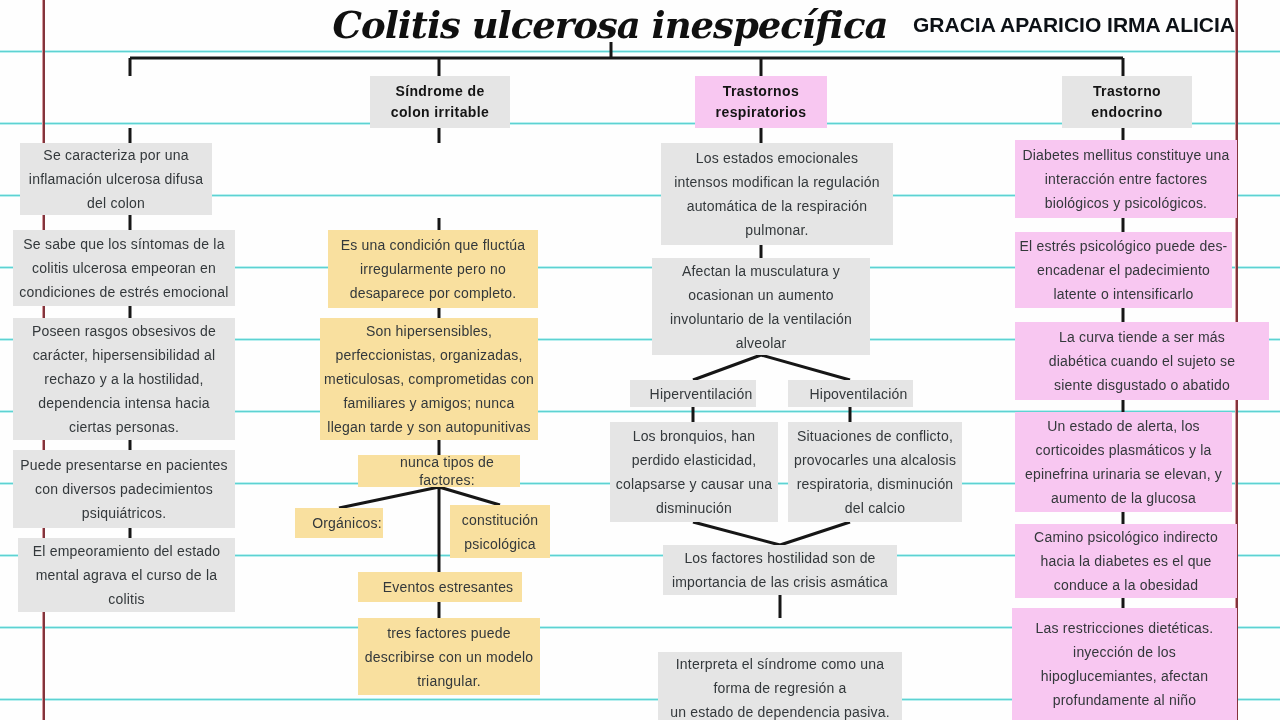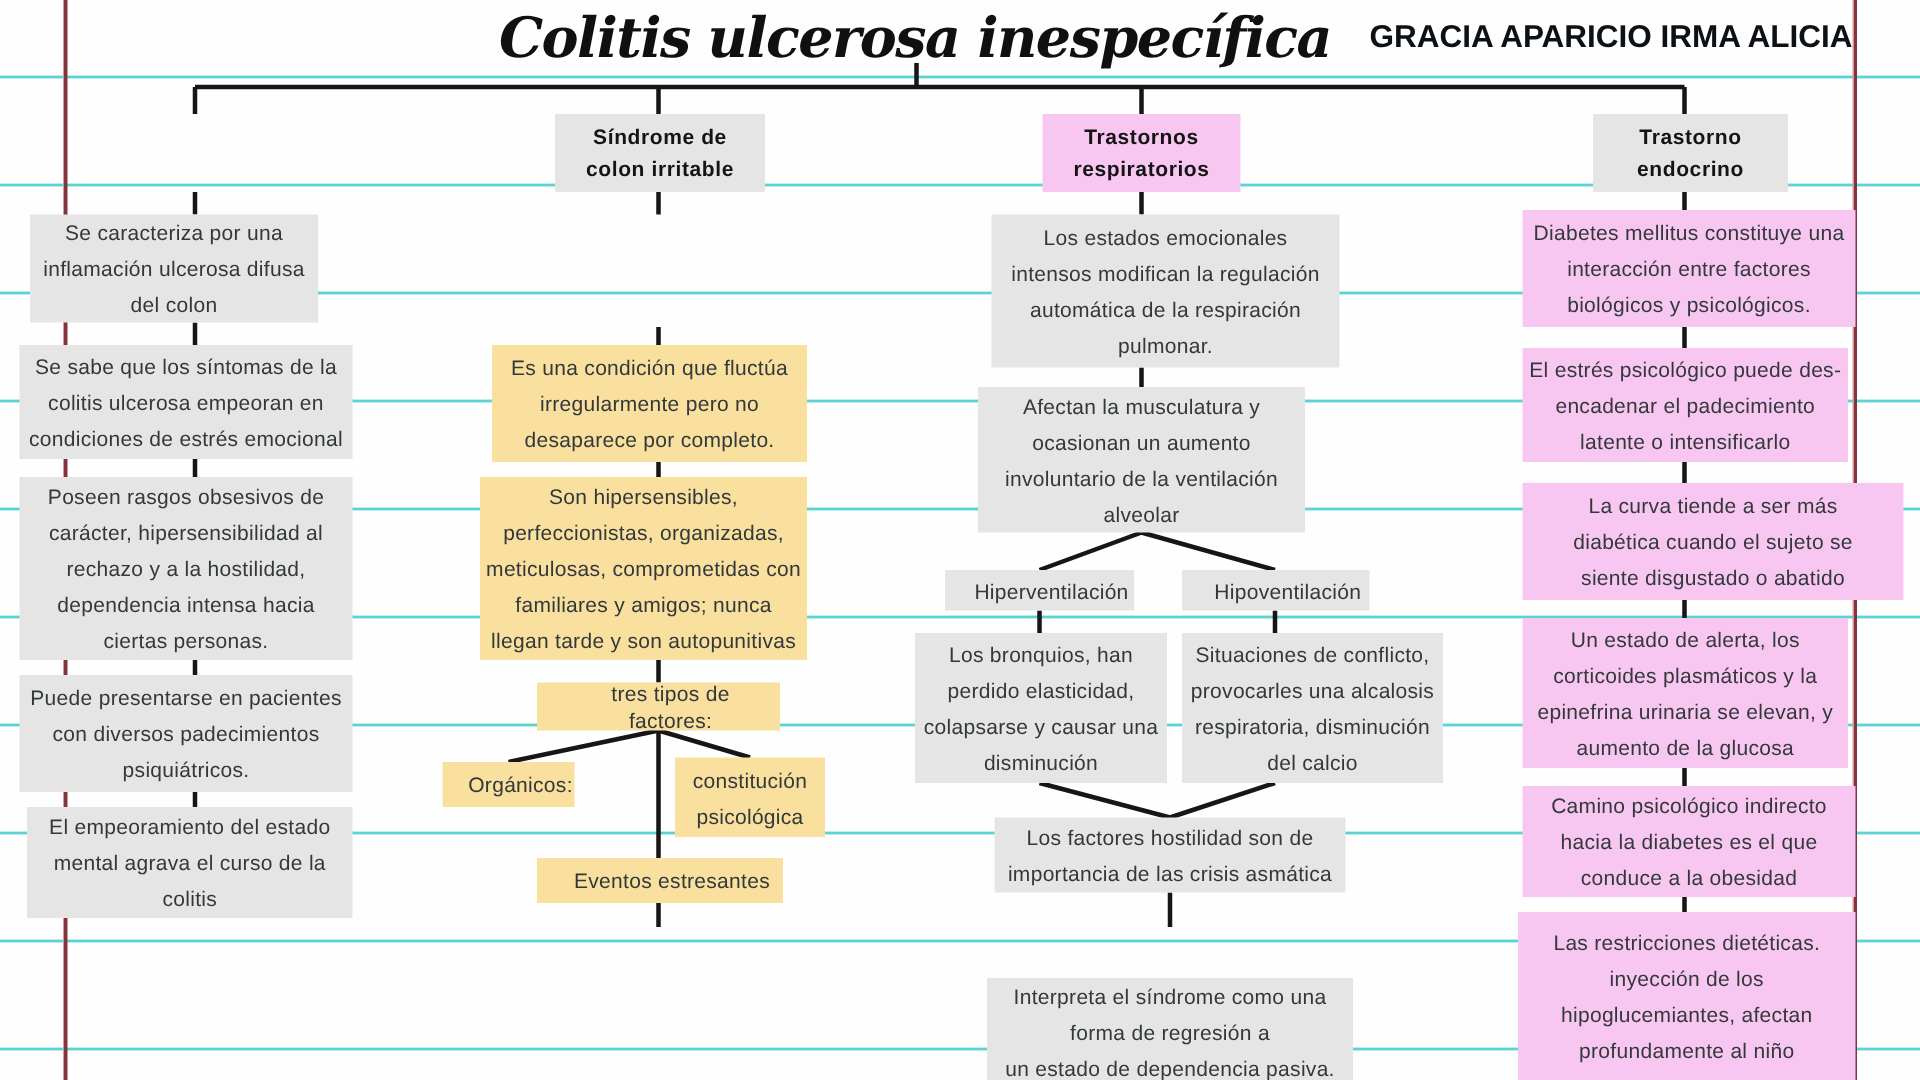--- a/index.html
+++ b/index.html
@@ -82,25 +82,28 @@
   <div class="box hdr green" style="left:370px;top:76px;width:140px;height:52px;">Síndrome de
 colon irritable</div>
   <div class="box yellow" style="left:328px;top:230px;width:210px;height:78px;">Es una condición que fluctúa
 irregularmente pero no
 desaparece por completo.</div>
   <div class="box yellow" style="left:320px;top:318px;width:218px;height:122px;">Son hipersensibles,
 perfeccionistas, organizadas,
 meticulosas, comprometidas con
 familiares y amigos; nunca
 llegan tarde y son autopunitivas</div>
-  <div class="box yellow small" style="left:358px;top:455px;width:162px;height:32px;">tres tipos de factores:</div>
+  <div class="box yellow small" style="left:358px;top:455px;width:162px;height:32px;">nunca tipos de factores:</div>
   <div class="box yellow small" style="left:295px;top:508px;width:88px;height:30px;">Orgánicos:</div>
   <div class="box yellow" style="left:450px;top:505px;width:100px;height:53px;">constitución
 psicológica</div>
   <div class="box yellow small" style="left:358px;top:572px;width:164px;height:30px;">Eventos estresantes</div>
+  <div class="box yellow" style="left:358px;top:618px;width:182px;height:77px;">tres factores puede
+describirse con un modelo
+triangular.</div>
 
   <div class="box hdr pink" style="left:695px;top:76px;width:132px;height:52px;">Trastornos
 respiratorios</div>
   <div class="box green" style="left:645px;top:143px;width:232px;height:102px;margin-left:16px;">Los estados emocionales
 intensos modifican la regulación
 automática de la respiración
 pulmonar.</div>
   <div class="box green" style="left:652px;top:258px;width:218px;height:97px;">Afectan la musculatura y
 ocasionan un aumento
 involuntario de la ventilación

